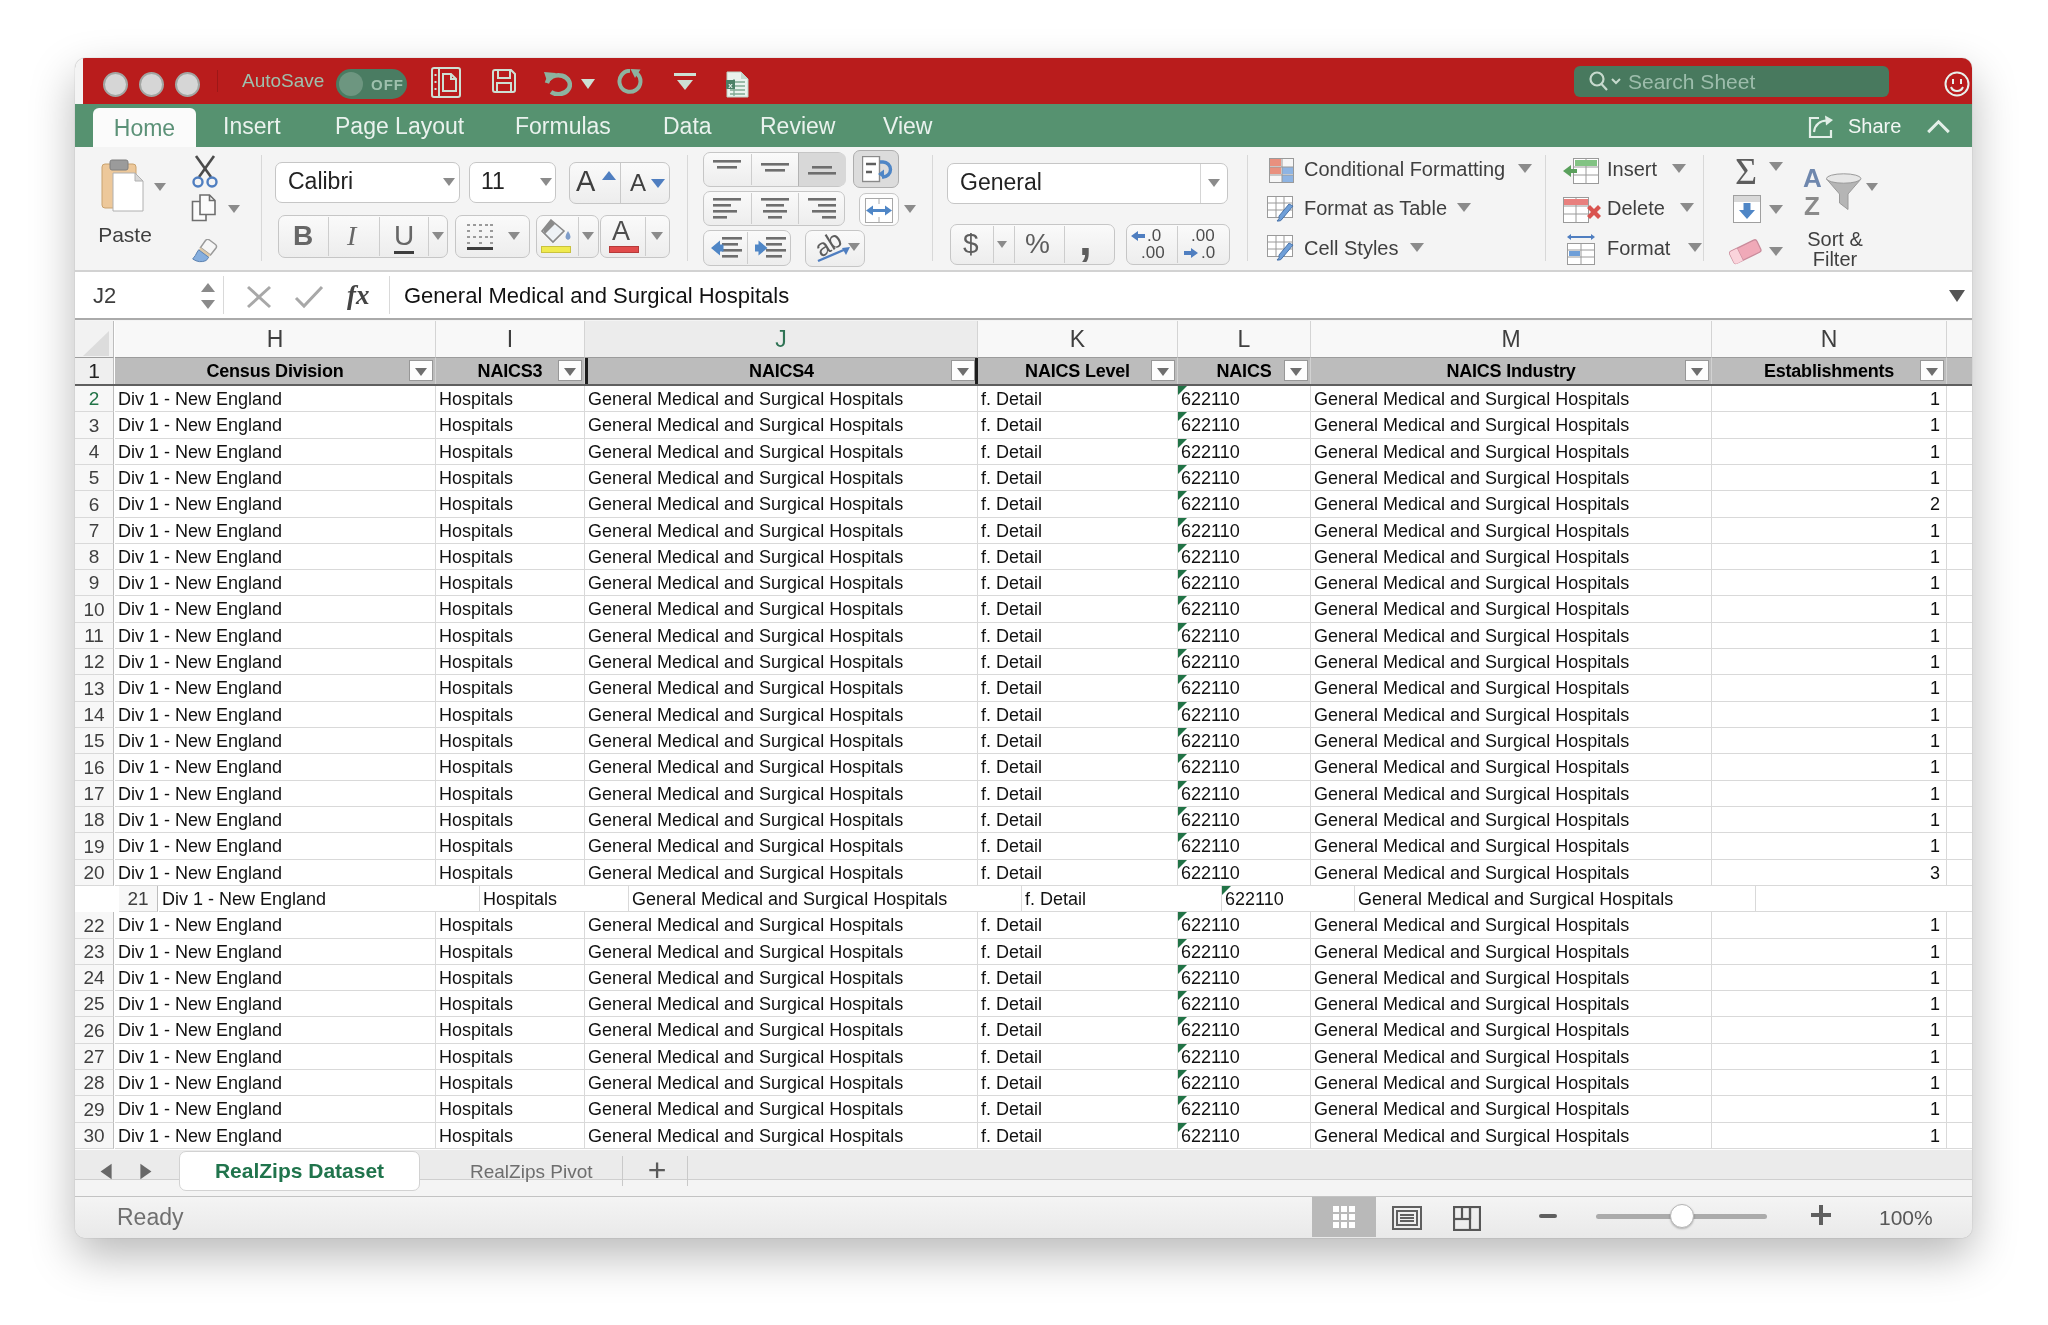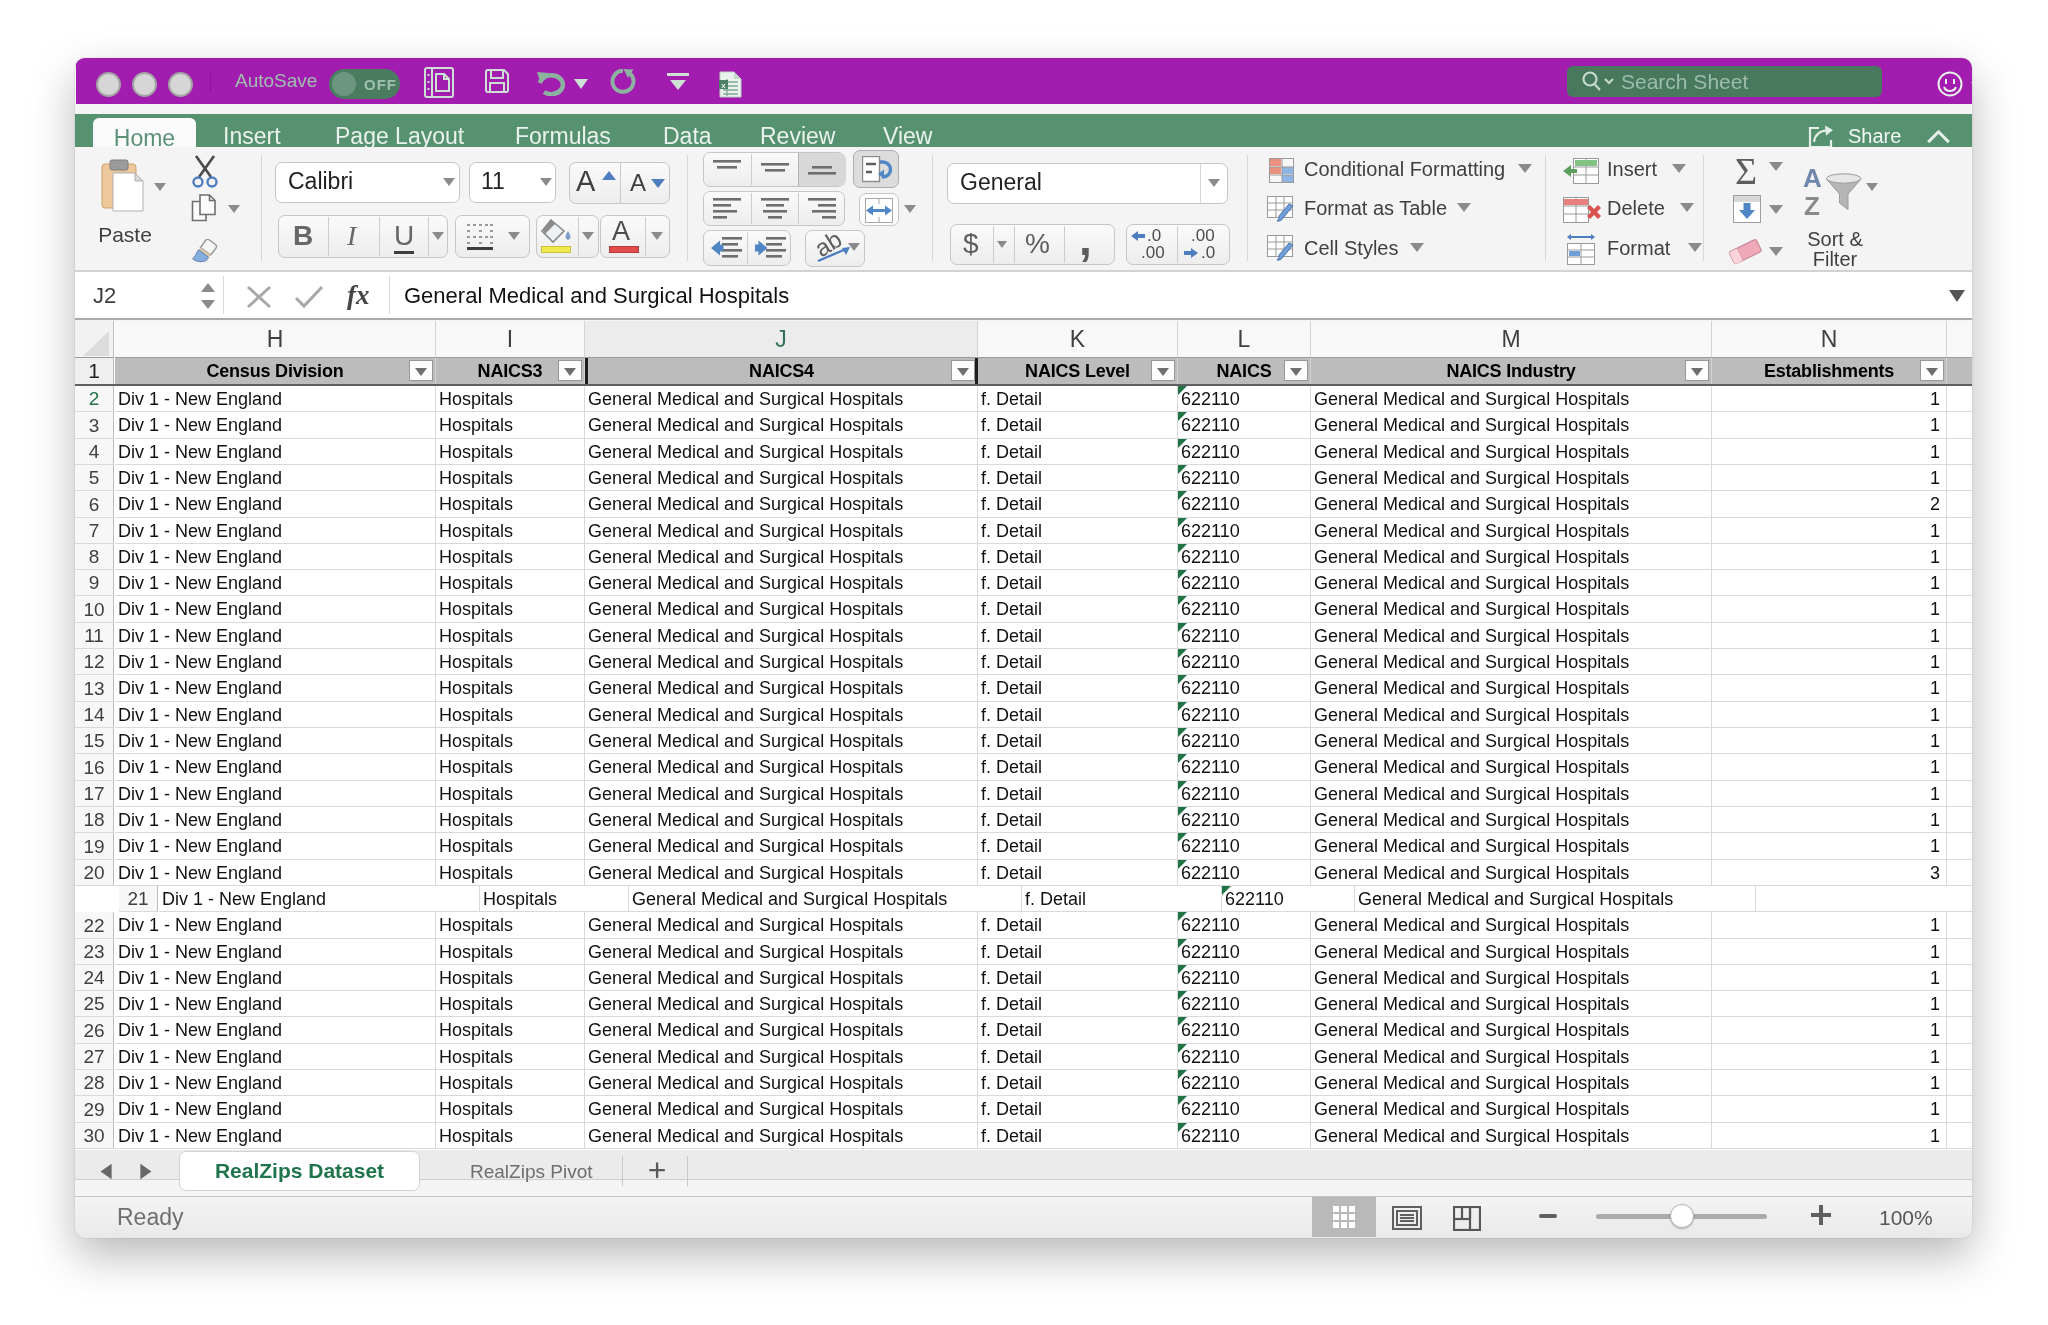--- a/index.html
+++ b/index.html
@@ -1,22 +1,22 @@
 <!DOCTYPE html>
 <html><head>
 <meta charset="utf-8">
 <style>
 * { margin:0; padding:0; box-sizing:border-box; }
 html,body { width:2048px; height:1325px; background:#ffffff; font-family:"Liberation Sans", sans-serif; overflow:hidden; }
 .win { position:absolute; left:75px; top:58px; width:1897px; height:1180px; border-radius:10px;
   background:#f4f4f4; box-shadow:0 18px 45px rgba(0,0,0,0.28), 0 0 1px rgba(0,0,0,0.4); overflow:hidden; }
 
-.titlebar { position:absolute; left:1px; top:0; width:100%; height:46px; background:#a21caf; }
+.titlebar { position:absolute; left:8px; top:0; width:100%; height:46px; background:#b91c1c; }
 .tl { position:absolute; top:14px; width:25px; height:25px; border-radius:50%; background:#d6d6d6; border:2px solid #a2a5a2; }
-.tabrow { position:absolute; left:0; top:56px; width:100%; height:43px; background:#569270; }
+.tabrow { position:absolute; left:0; top:46px; width:100%; height:43px; background:#569270; }
 .vsep-t { position:absolute; left:134px; top:12px; width:1px; height:22px; background:rgba(0,0,0,0.15); }
 .autosave { position:absolute; left:159px; top:0; height:46px; line-height:46px; font-size:19px; color:#9ec0ad; font-weight:500; }
 .toggle { position:absolute; left:253px; top:11px; width:71px; height:30px; border-radius:15px; background:#4a7c62; }
 .toggle .knob { position:absolute; left:3px; top:3px; width:24px; height:24px; border-radius:50%; background:#6d9680; }
 .toggle .off { position:absolute; left:35px; top:0; height:30px; line-height:31px; font-size:15px; font-weight:700; color:#9ec0ad; letter-spacing:1px; }
 .ticon { position:absolute; top:58px; }
 .title-doc { position:absolute; left:643px; top:13px; }
 .title-text { position:absolute; left:672px; top:0; height:46px; line-height:48px; font-size:23px; font-weight:700; letter-spacing:-0.3px; color:#ffffff; }
 .search { position:absolute; left:1491px; top:8px; width:315px; height:31px; border-radius:6px; background:#48795e; }
 .search .ph { position:absolute; left:54px; top:0; height:31px; line-height:32px; font-size:21px; color:#9dbdac; }

